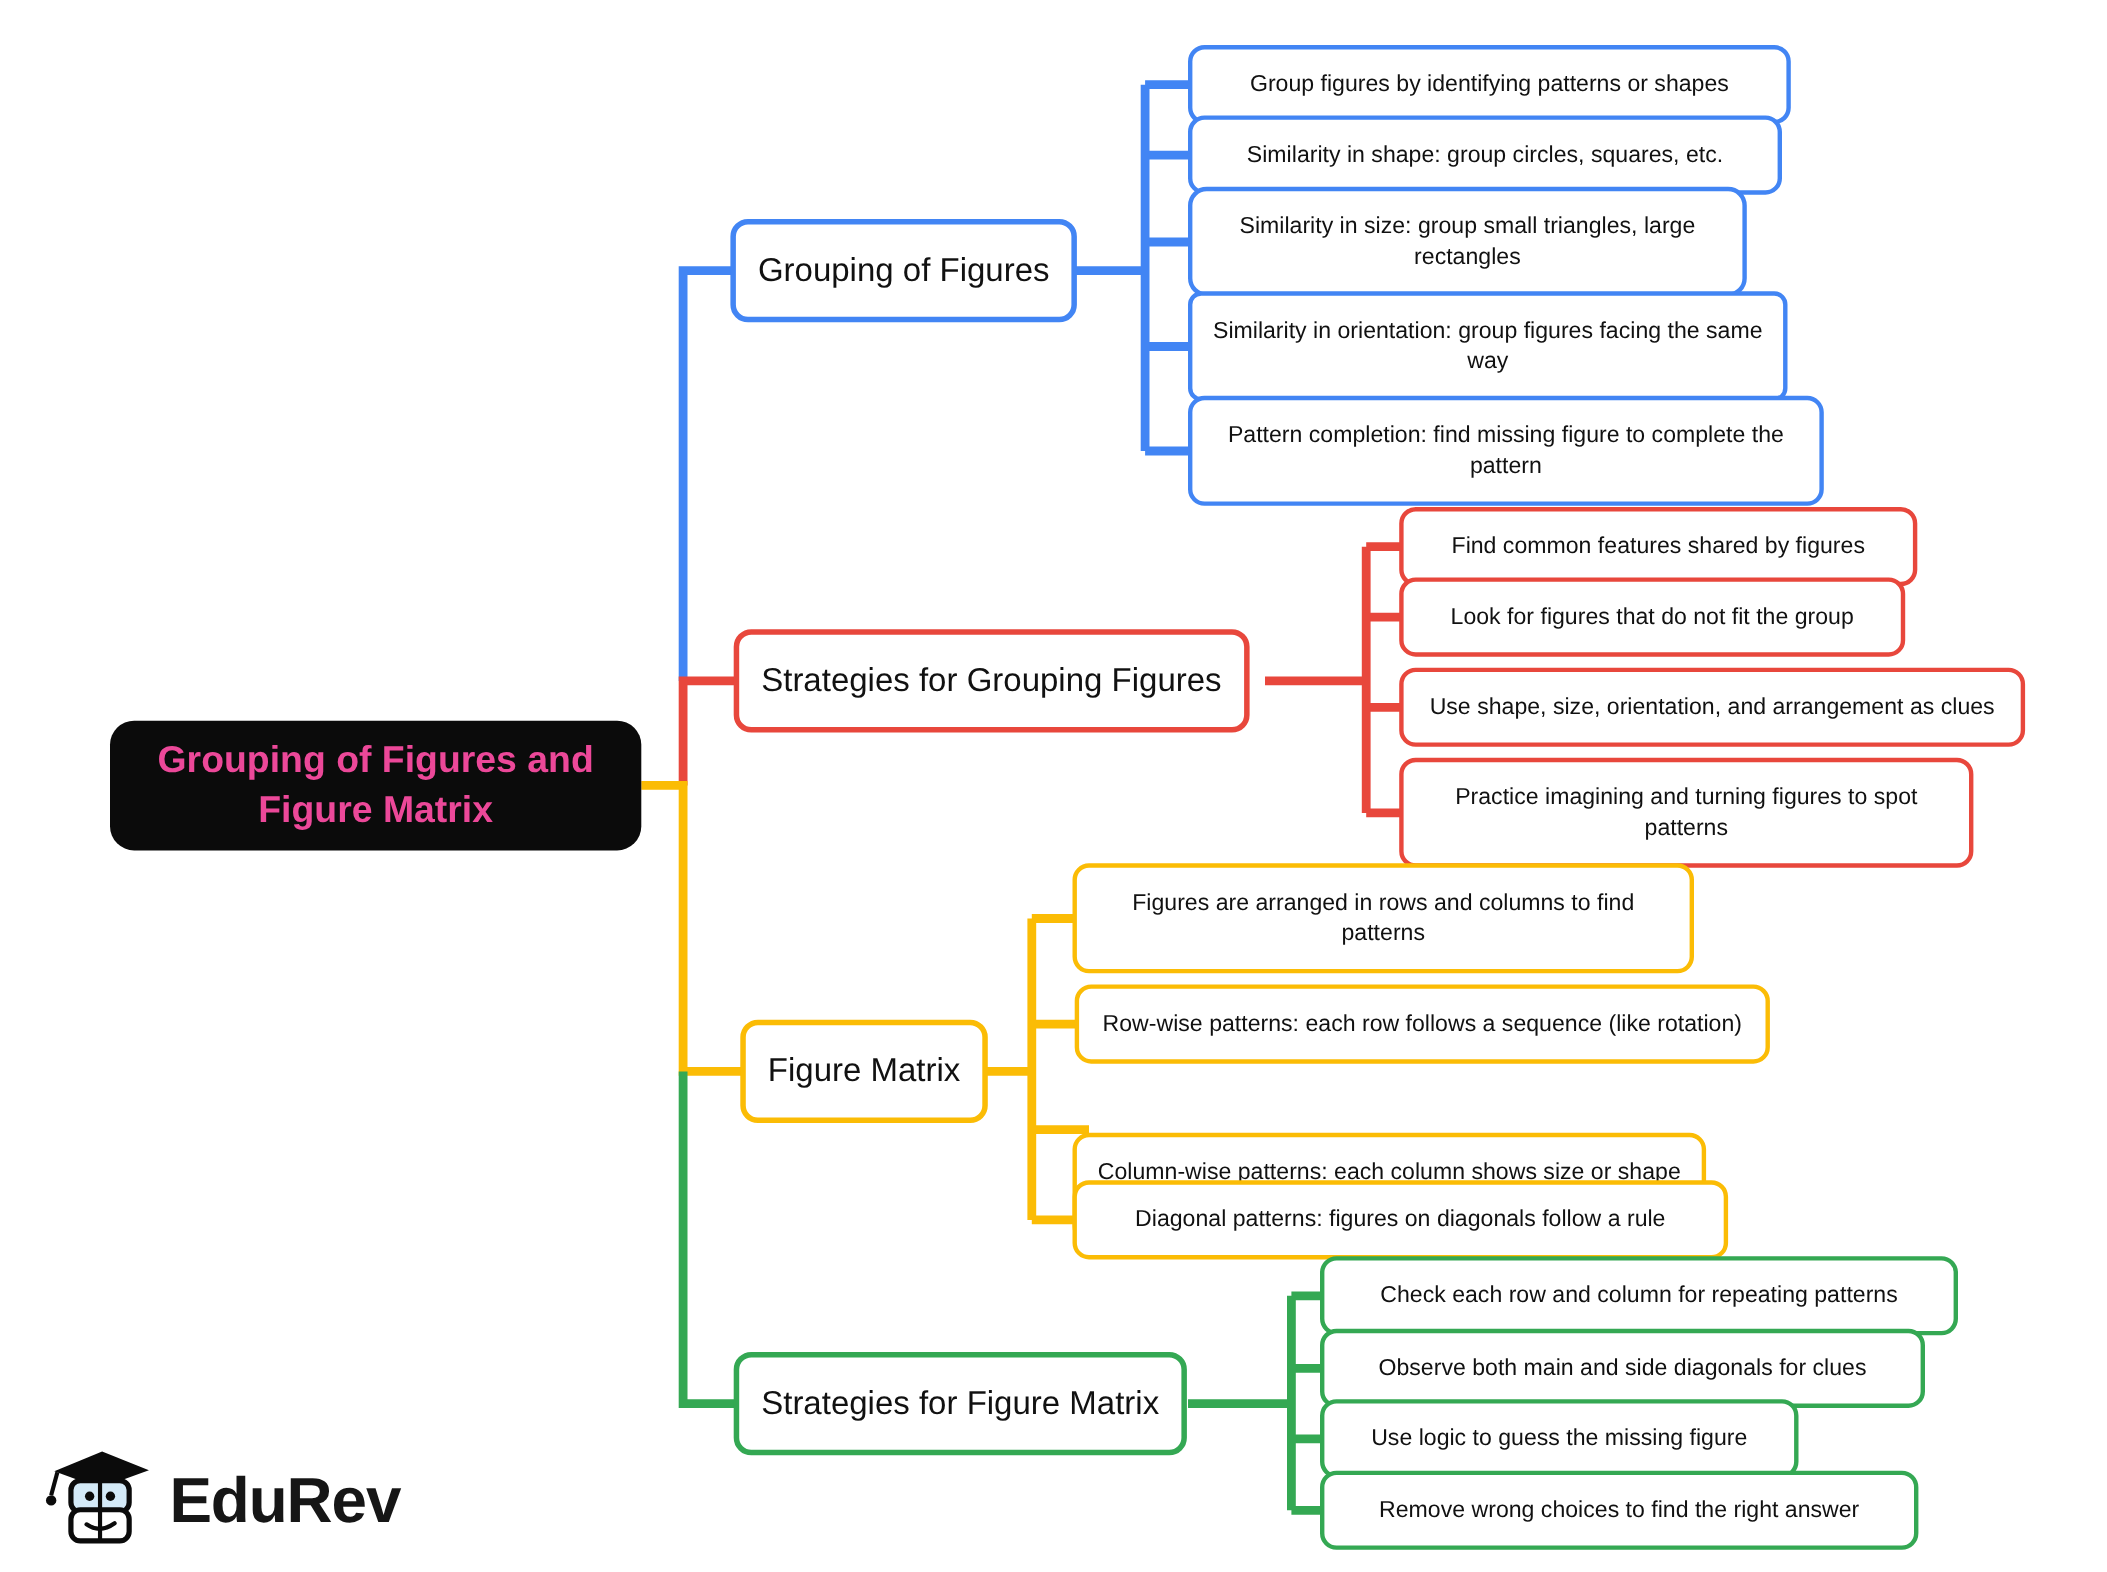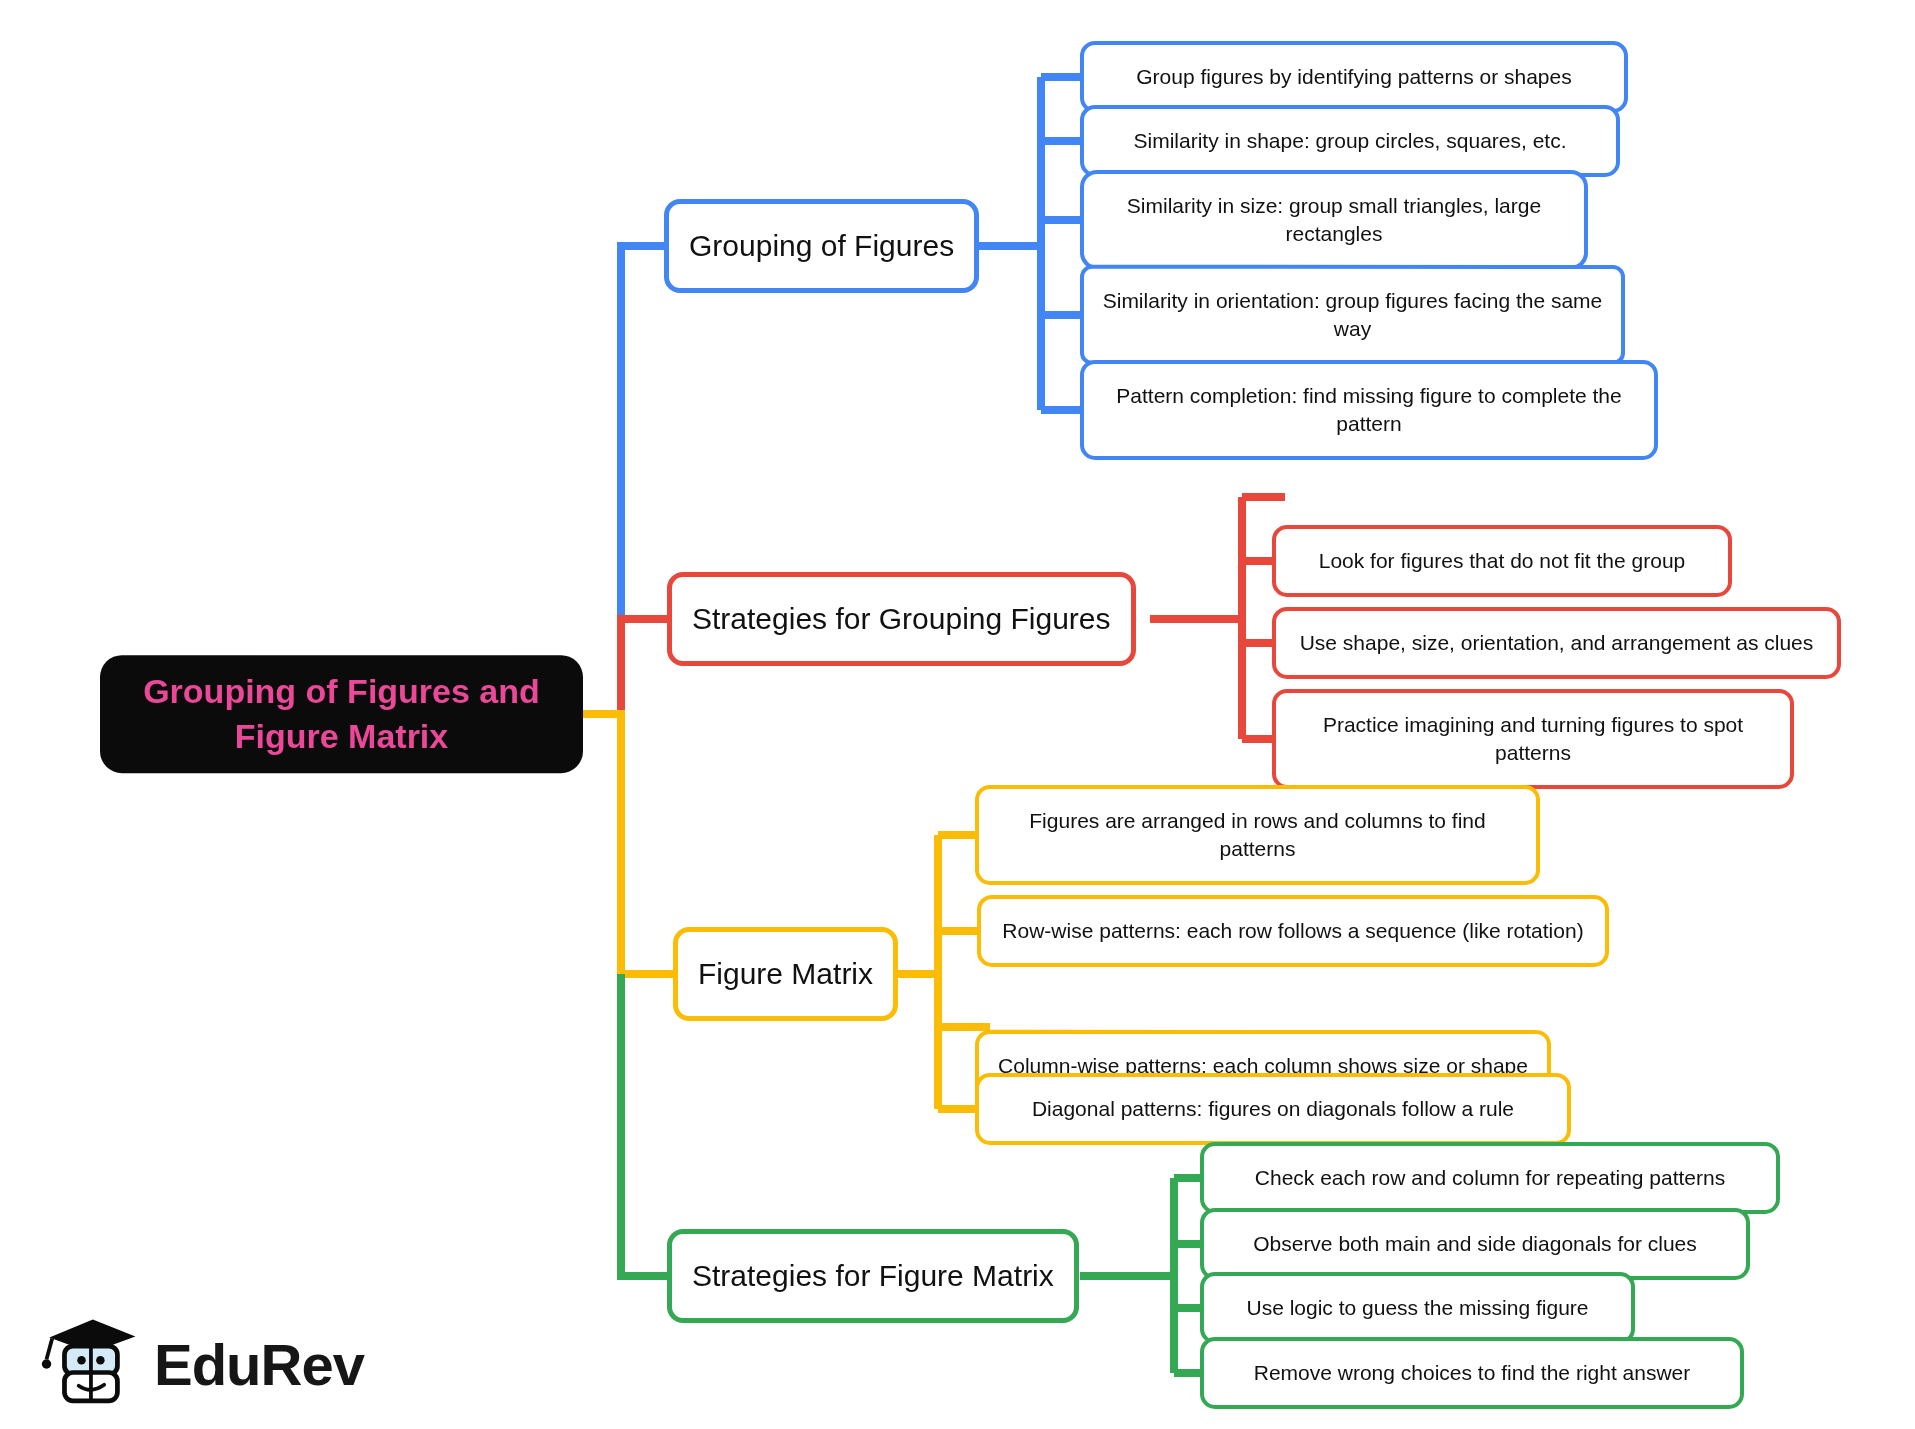--- a/index.html
+++ b/index.html
@@ -96,20 +96,21 @@
   <div class="node branch b-red" style="left:667px;top:619px;">Strategies for Grouping Figures</div>
   <div class="node branch b-yellow" style="left:673px;top:974px;">Figure Matrix</div>
   <div class="node branch b-green" style="left:667px;top:1276px;">Strategies for Figure Matrix</div>
 
   <div class="node child b-blue" style="left:1080px;top:77px;width:548px;">Group figures by identifying patterns or shapes</div>
   <div class="node child b-blue" style="left:1080px;top:141px;width:540px;">Similarity in shape: group circles, squares, etc.</div>
   <div class="node child b-blue" style="left:1080px;top:220px;width:508px;border-radius:17px;">Similarity in size: group small triangles, large rectangles</div>
   <div class="node child b-blue" style="left:1080px;top:315px;width:545px;border-radius:12px;">Similarity in orientation: group figures facing the same way</div>
   <div class="node child b-blue" style="left:1080px;top:410px;width:578px;">Pattern completion: find missing figure to complete the pattern</div>
 
+  <div class="node child b-red" style="left:1272px;top:497px;width:471px;">Find common features shared by figures</div>
   <div class="node child b-red" style="left:1272px;top:561px;width:460px;">Look for figures that do not fit the group</div>
   <div class="node child b-red" style="left:1272px;top:643px;width:569px;">Use shape, size, orientation, and arrangement as clues</div>
   <div class="node child b-red" style="left:1272px;top:739px;width:522px;">Practice imagining and turning figures to spot patterns</div>
 
   <div class="node child b-yellow" style="left:975px;top:835px;width:565px;">Figures are arranged in rows and columns to find patterns</div>
   <div class="node child b-yellow" style="left:977px;top:931px;width:632px;">Row-wise patterns: each row follows a sequence (like rotation)</div>
   <div class="node child b-yellow" style="left:975px;top:1080px;width:576px;">Column-wise patterns: each column shows size or shape changes</div>
   <div class="node child b-yellow" style="left:975px;top:1109px;width:596px;">Diagonal patterns: figures on diagonals follow a rule</div>
 
   <div class="node child b-green" style="left:1200px;top:1178px;width:580px;">Check each row and column for repeating patterns</div>

